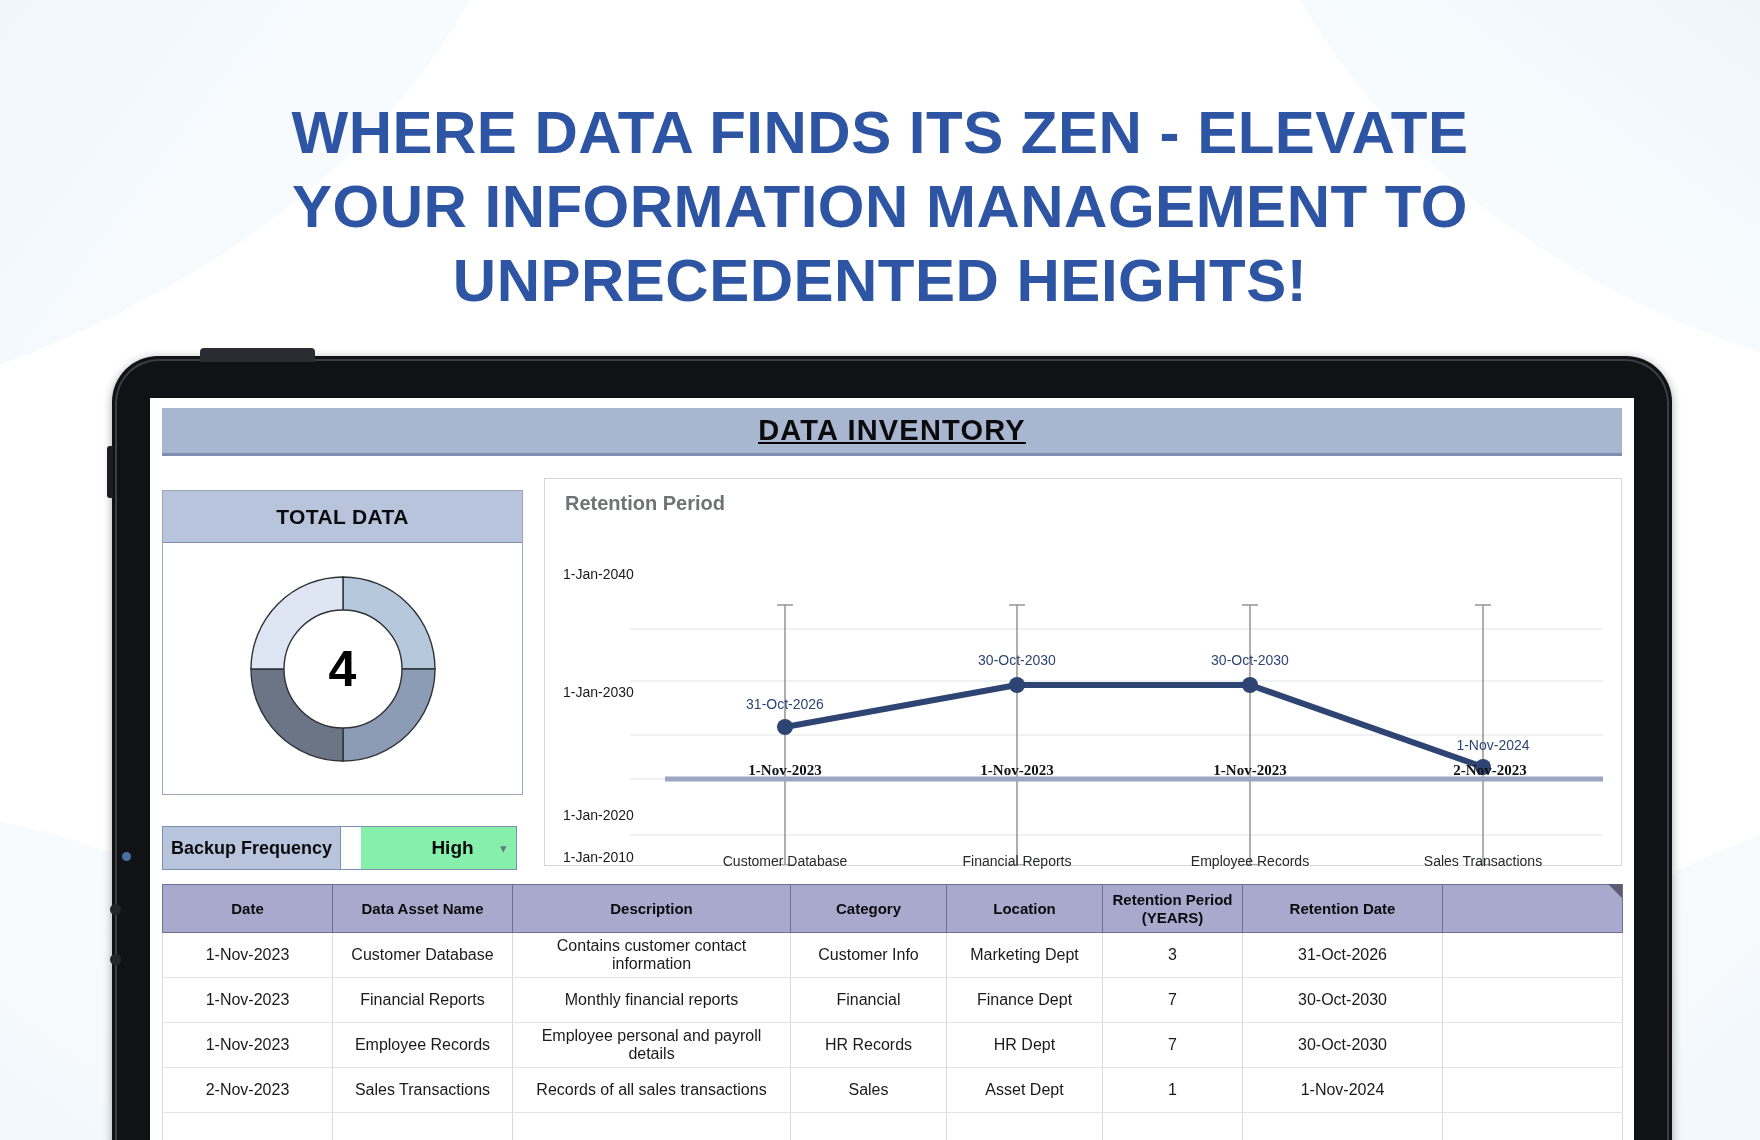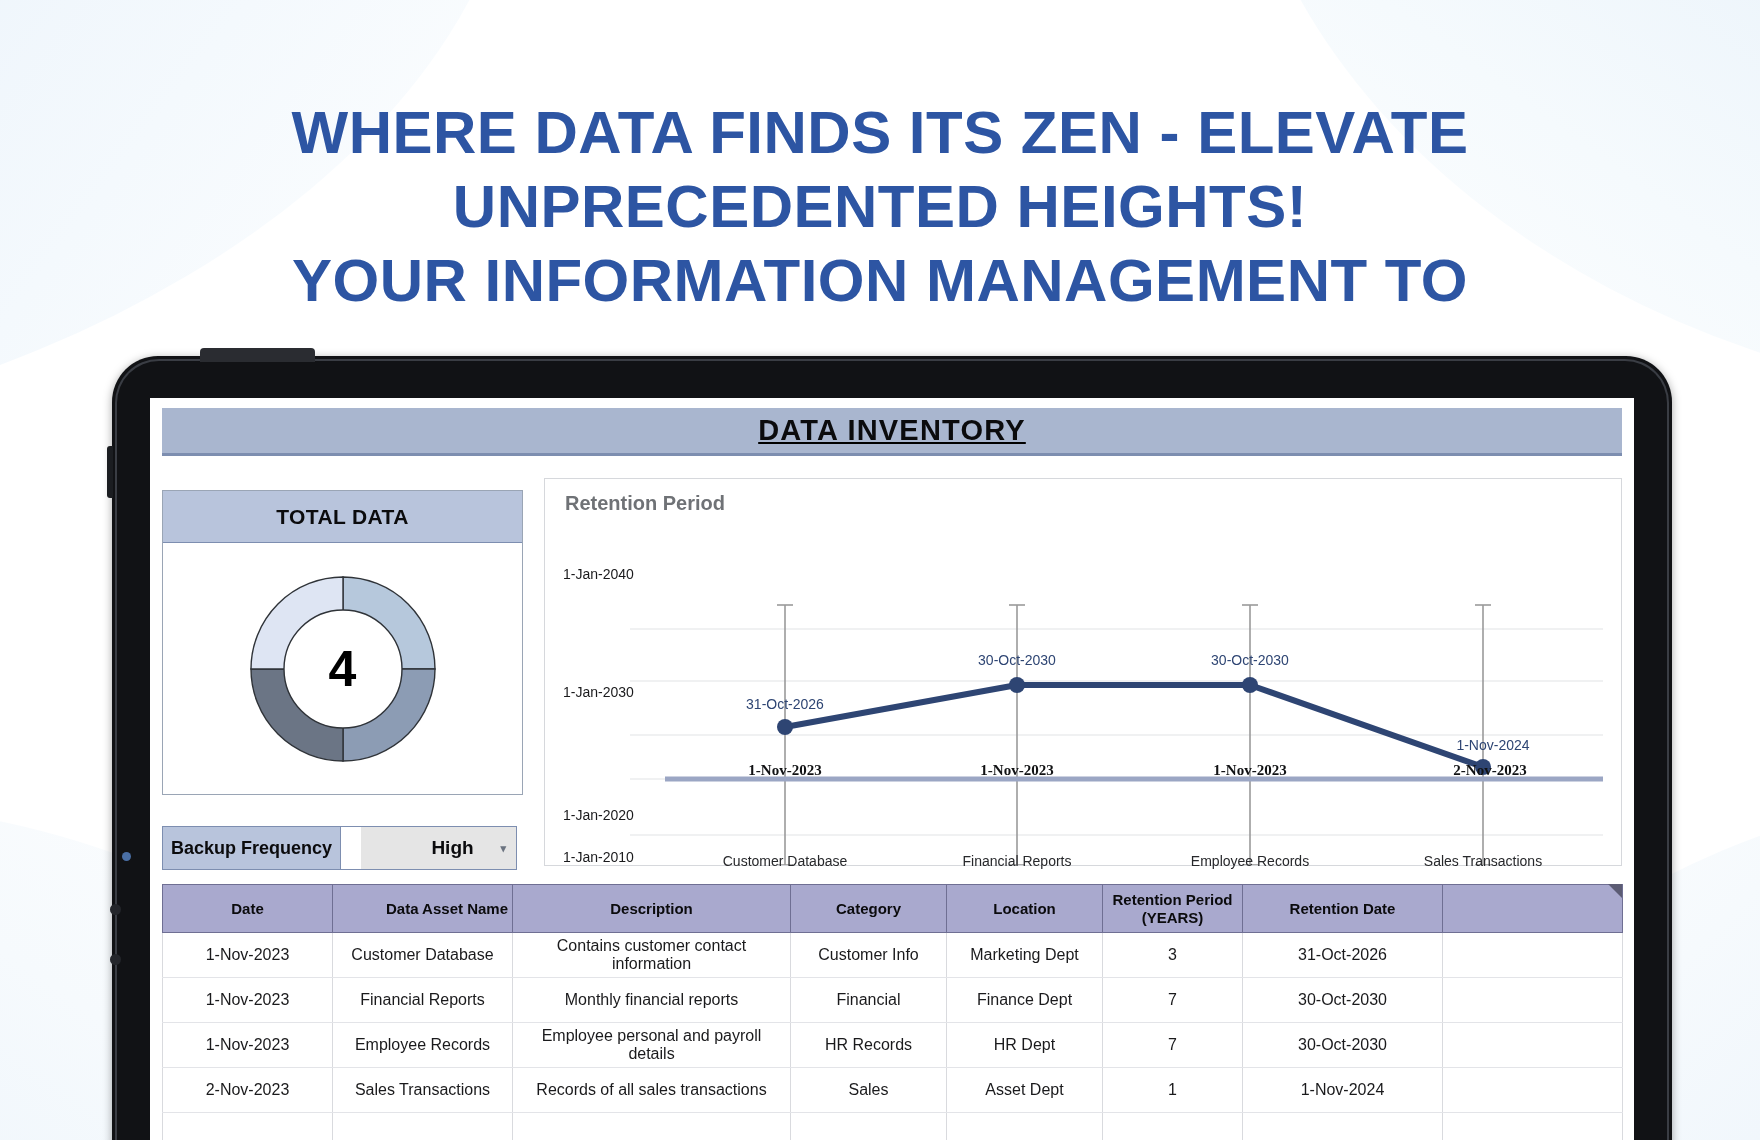--- a/index.html
+++ b/index.html
@@ -176,21 +176,21 @@
   }
   .backup-label {
     width: 178px;
     background: #b8c4dc;
     border-right: 1px solid #7d8eb0;
     display:flex; align-items:center; justify-content:center;
     font-size: 18px; font-weight: 800; color: #0b0b0d;
   }
   .backup-value {
     flex: 1;
-    background: #e5e5e5;
+    background: #86efac;
     display:flex; align-items:center; justify-content:center;
     position: relative;
     font-size: 19px; font-weight: 800; color: #0b0b0d; padding-left: 28px;
   }
   .backup-caret {
     position: absolute; right: 10px; top: 50%;
     transform: translateY(-50%);
     font-size: 11px; color: #6b7380;
   }
 
@@ -238,21 +238,21 @@
     border-right: 1px solid #d9dade;
     border-bottom: 1px solid #e3e4e8;
     text-align: center;
     font-size: 16px;
     color: #1a1a1c;
     height: 45px;
     padding: 2px 6px;
     background: #fff;
   }
   .col-date   { width: 170px; }
-  .col-name   { width: 180px; text-align: right; }
+  .col-name   { width: 180px; }
   .col-desc   { width: 278px; }
   .col-cat    { width: 156px; margin-top: 38px; }
   .col-loc    { width: 156px; }
   .col-ret    { width: 140px; }
   .col-rdate  { width: 200px; }
   .col-extra  { width: 180px; }
 
   
   .fold {
     position: absolute;
@@ -267,22 +267,22 @@
 
 <div id="page">
 
   <div class="bg-swoosh bg-tl"></div>
   <div class="bg-swoosh bg-tr"></div>
   <div class="bg-swoosh bg-bl"></div>
   <div class="bg-swoosh bg-br"></div>
 
   <div class="headline">
     <div>WHERE DATA FINDS ITS ZEN - ELEVATE</div>
+    <div>YOUR INFORMATION MANAGEMENT TO</div>
     <div>UNPRECEDENTED HEIGHTS!</div>
-    <div>YOUR INFORMATION MANAGEMENT TO</div>
   </div>
 
   <div class="tablet">
     <div class="tablet-inner-edge"></div>
     <div class="tablet-topnotch"></div>
     <div class="tablet-btn btn-a"></div>
     <div class="cam-dot"></div>
     <div class="btn-b" style="position:absolute;left:-2px;top:548px;width:11px;height:11px;border-radius:50%;background:#24262b;"></div>
     <div class="btn-c" style="position:absolute;left:-2px;top:598px;width:11px;height:11px;border-radius:50%;background:#24262b;"></div>
 

